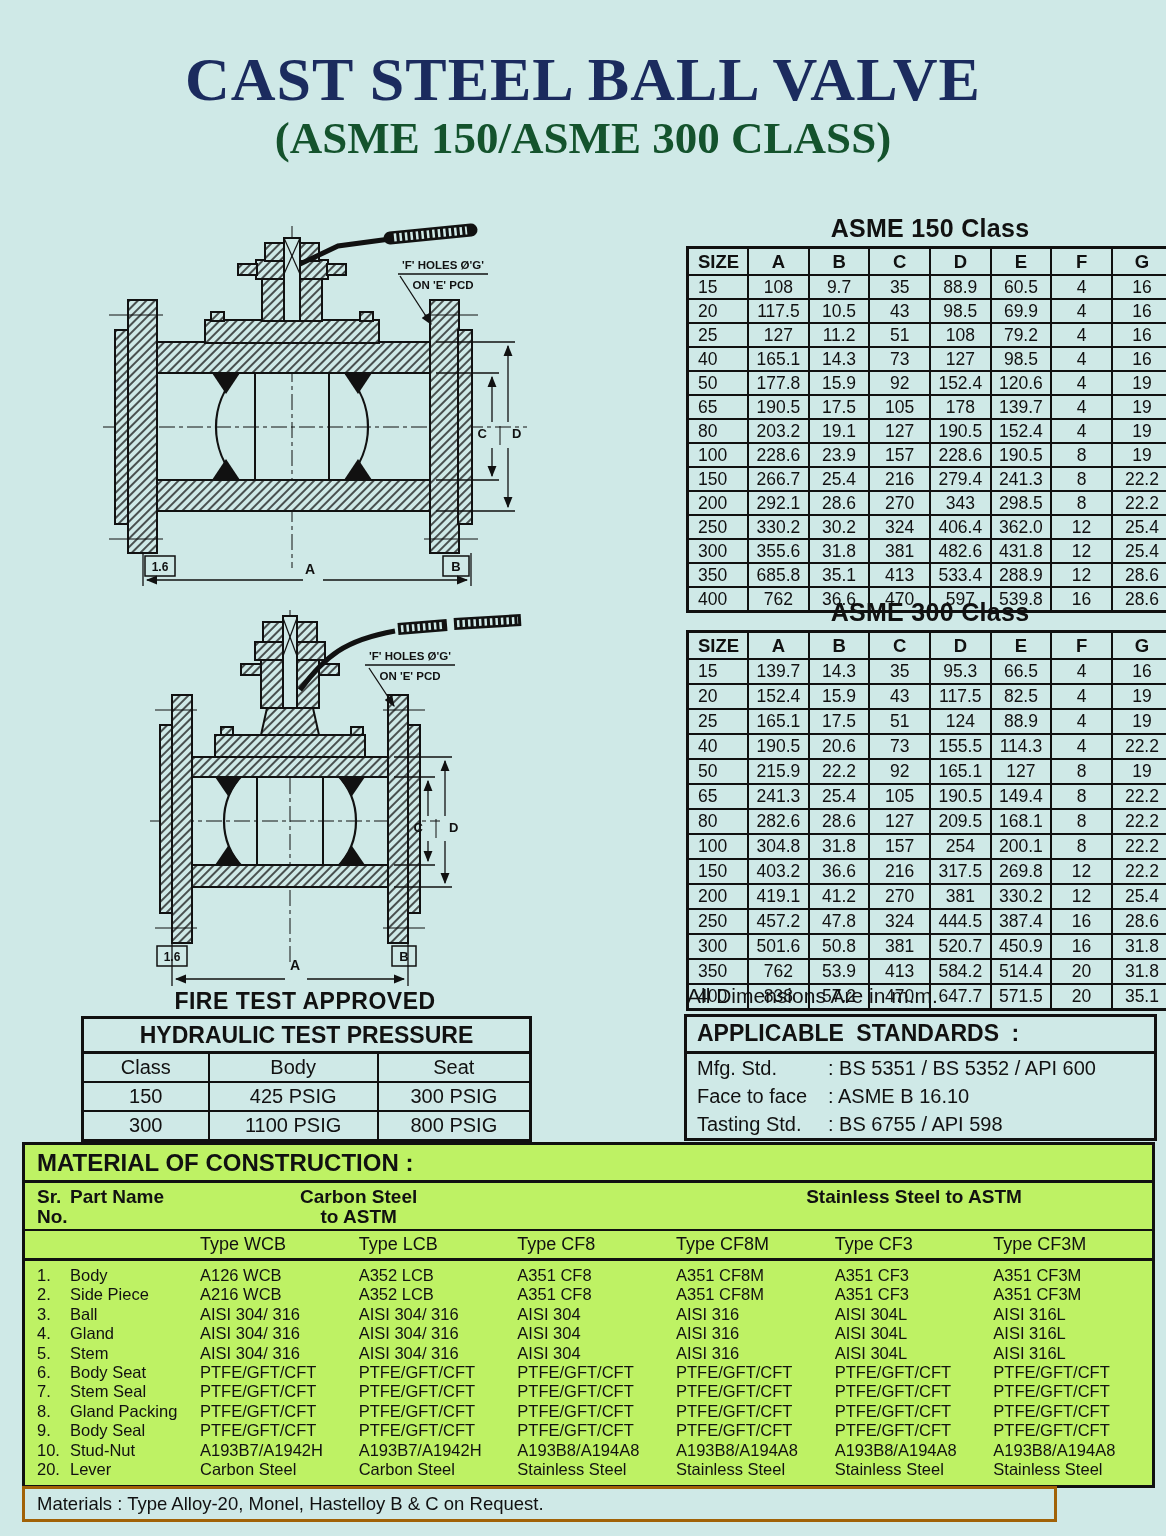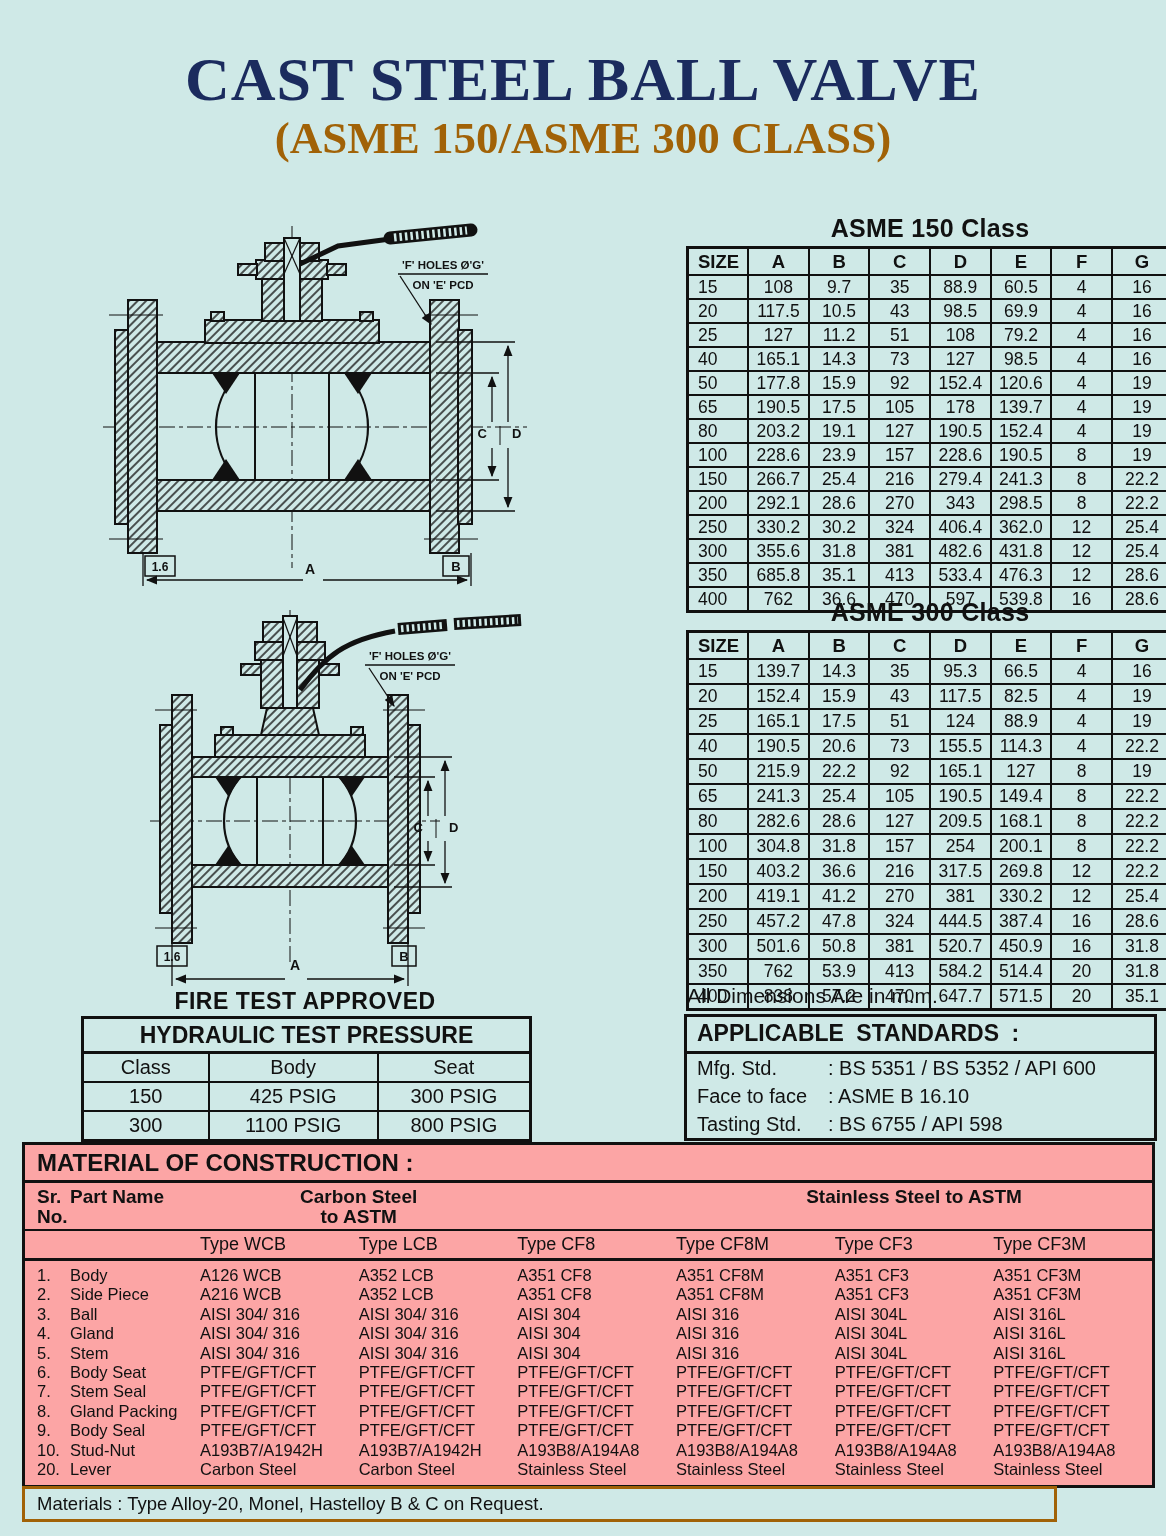--- a/index.html
+++ b/index.html
@@ -11,21 +11,21 @@
   }
   
   .main-title{
     position:absolute;top:48px;left:0;width:100%;text-align:center;
     font-family:"Liberation Serif", serif;font-weight:700;font-size:62px;
     color:#1b2b5e;letter-spacing:1px;line-height:1.0;
   }
   .sub-title{
     position:absolute;top:112px;left:0;width:100%;text-align:center;
     font-family:"Liberation Serif", serif;font-weight:700;font-size:45px;
-    color:#a16207;letter-spacing:0px;
+    color:#14532d;letter-spacing:0px;
   }
   
   svg.drawing{position:absolute;}
   svg.drawing text{font-family:"Liberation Sans",sans-serif;font-weight:bold;fill:#111;}
   .fire-test{
     position:absolute;left:140px;top:988px;width:330px;text-align:center;
     font-size:23px;font-weight:bold;letter-spacing:0.5px;
   }
   
   .asme-block{position:absolute;left:686px;width:488px;}
@@ -53,21 +53,21 @@
   .hydraulic-box{position:absolute;left:81px;top:1016px;width:451px;border:3px solid #111;box-sizing:border-box;}
   .hyd-title{font-size:23px;font-weight:bold;text-align:center;line-height:32px;border-bottom:3px solid #111;}
   table.hyd{border-collapse:collapse;width:100%;table-layout:fixed;}
   table.hyd th,table.hyd td{border:2.5px solid #111;font-size:20px;text-align:center;height:27px;font-weight:normal;padding:0;}
   table.hyd tr :first-child{border-left:none;text-align:center;}
   table.hyd tr :last-child{border-right:none;}
   table.hyd tr:first-child th{border-top:none;}
   table.hyd tr:last-child td{border-bottom:none;}
   col.c1{width:28%;}col.c2{width:38%;}col.c3{width:34%;}
   
-  .material-box{position:absolute;left:22px;top:1142px;width:1133px;border:3px solid #111;box-sizing:border-box;background:#fca5a5;}
+  .material-box{position:absolute;left:22px;top:1142px;width:1133px;border:3px solid #111;box-sizing:border-box;background:#bef264;}
   .mat-title{font-size:24px;font-weight:bold;padding:4px 12px 3px 12px;border-bottom:3px solid #111;}
   .mat-grid{display:grid;grid-template-columns:45px 130px repeat(6,1fr);}
   .mat-group{border-bottom:2.5px solid #111;padding:4px 0 2px 0;font-size:19px;font-weight:bold;line-height:20px;}
   .mat-group .c1{padding-left:12px;}
   .mat-group .c2{}
   .mat-group .carbon{grid-column:3/5;text-align:center;}
   .mat-group .stainless{grid-column:6/9;text-align:center;}
   .mat-types{border-bottom:3px solid #111;font-size:18px;line-height:27px;height:27px;}
   .mat-body{padding:5px 0 6px 0;}
   .mat-row{font-size:16.5px;line-height:19.4px;}
@@ -381,21 +381,21 @@
             <td>431.8</td>
             <td>12</td>
             <td>25.4</td>
           </tr>
           <tr>
             <td>350</td>
             <td>685.8</td>
             <td>35.1</td>
             <td>413</td>
             <td>533.4</td>
-            <td>476.3</td>
+            <td>288.9</td>
             <td>12</td>
             <td>28.6</td>
           </tr>
           <tr>
             <td>400</td>
             <td>762</td>
             <td>36.6</td>
             <td>470</td>
             <td>597</td>
             <td>539.8</td>

